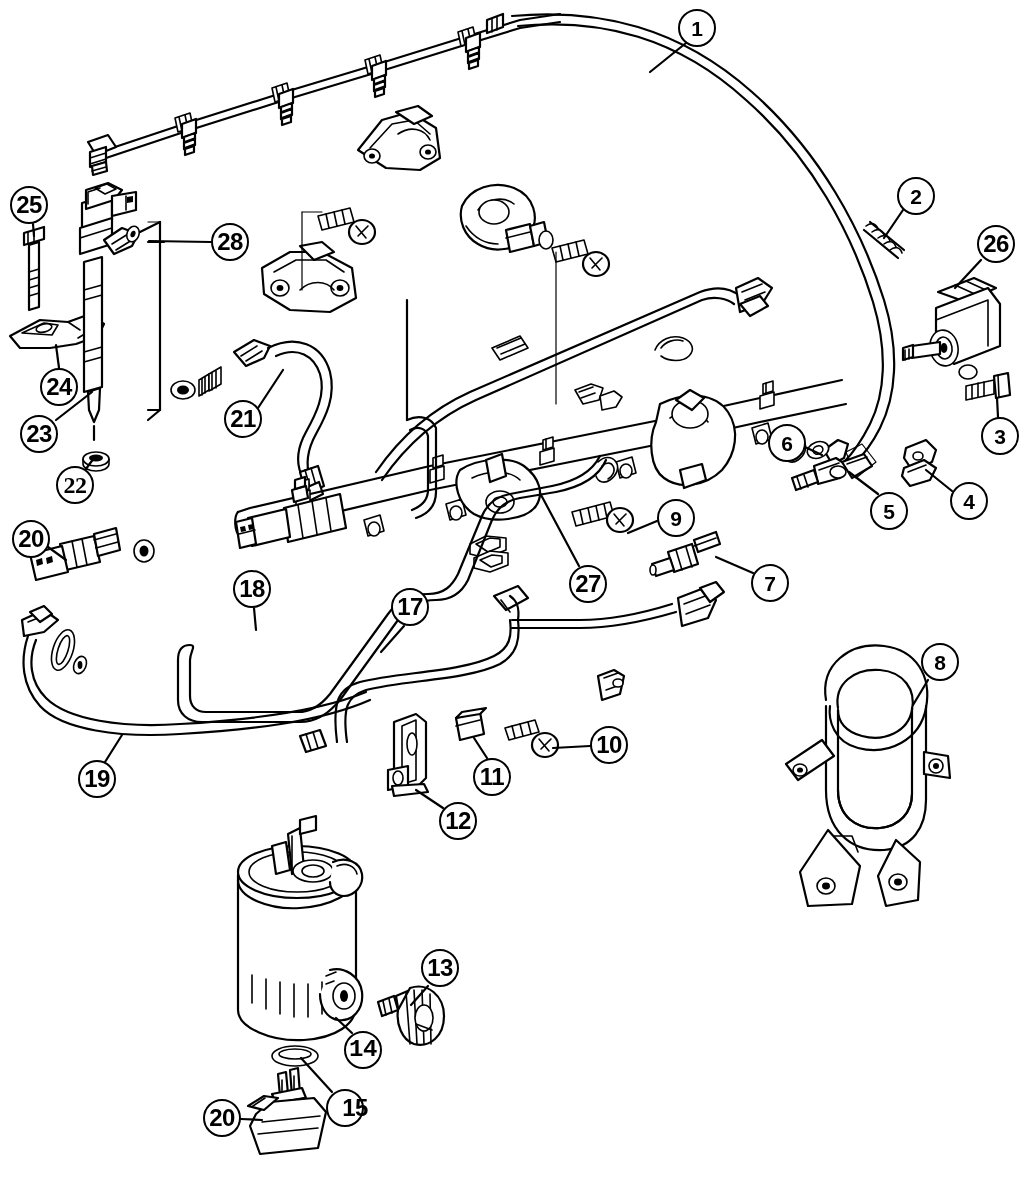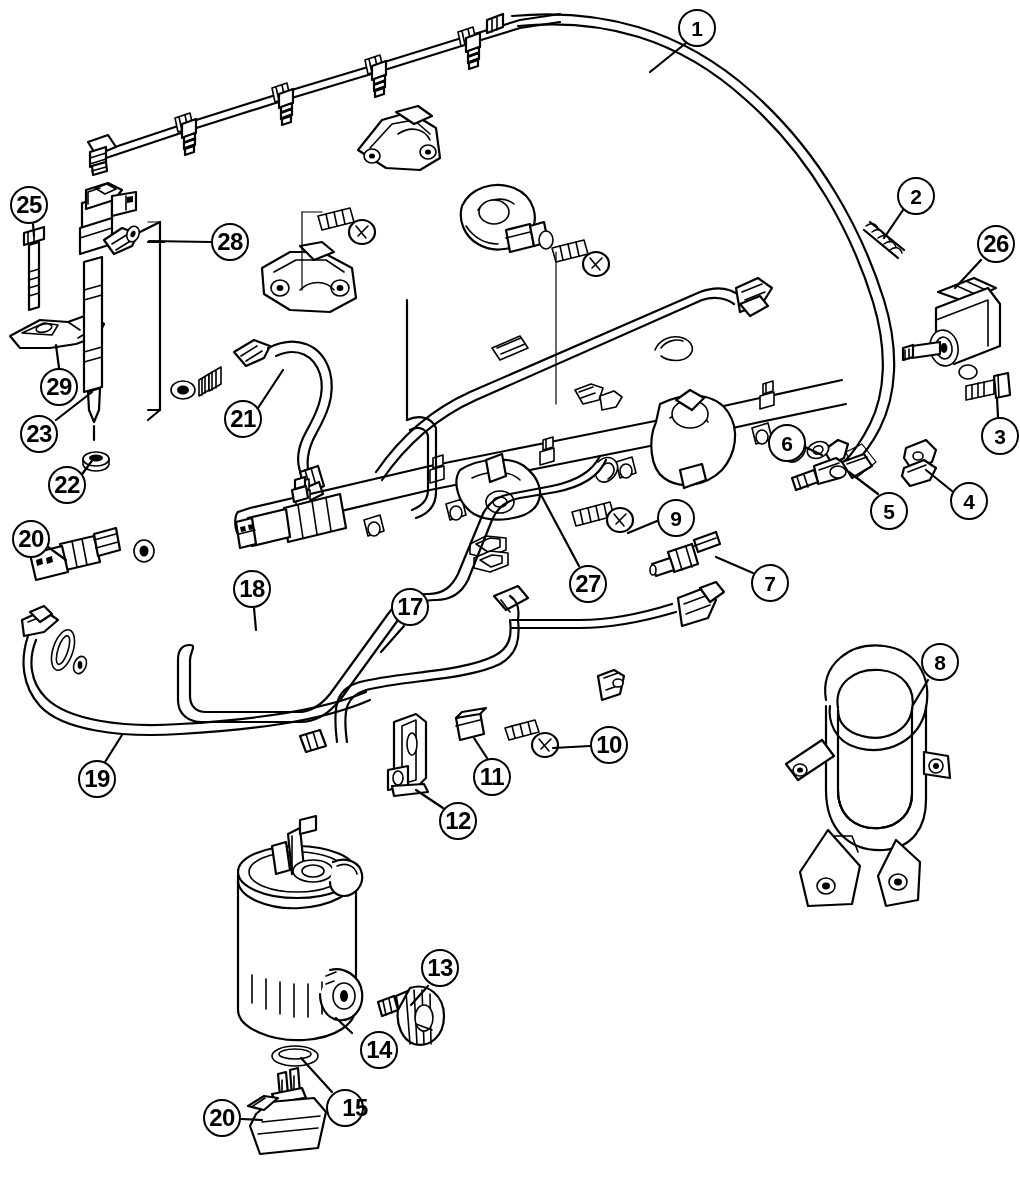--- a/index.html
+++ b/index.html
@@ -619,30 +619,30 @@
       <div class="callout" style="left: 950px; top: 482px;">4</div>
       <div class="callout" style="left: 870px; top: 492px;">5</div>
       <div class="callout" style="left: 768px; top: 424px;">6</div>
       <div class="callout" style="left: 751px; top: 564px;">7</div>
       <div class="callout" style="left: 921px; top: 643px;">8</div>
       <div class="callout" style="left: 657px; top: 499px;">9</div>
       <div class="callout two-digit" style="left: 590px; top: 726px;">10</div>
       <div class="callout two-digit" style="left: 473px; top: 758px;">11</div>
       <div class="callout two-digit" style="left: 439px; top: 802px;">12</div>
       <div class="callout two-digit" style="left: 421px; top: 949px;">13</div>
-      <div class="callout two-digit" style="left: 360px; top: 1031px;">14</div>
+      <div class="callout two-digit" style="left: 344px; top: 1031px; font-family: Liberation Mono, monospace;">14</div>
       <div class="callout two-digit" style="left: 326px; top: 1089px; padding-left: 20px;">15</div>
       <div class="callout two-digit" style="left: 203px; top: 1099px;">20</div>
       <div class="callout two-digit" style="left: 391px; top: 588px;">17</div>
       <div class="callout two-digit" style="left: 233px; top: 570px;">18</div>
       <div class="callout two-digit" style="left: 78px; top: 760px; text-align: center;">19</div>
       <div class="callout two-digit" style="left: 12px; top: 520px;">20</div>
       <div class="callout two-digit" style="left: 224px; top: 400px;">21</div>
-      <div class="callout two-digit" style="left: 48px; top: 466px;">22</div>
+      <div class="callout two-digit" style="left: 56px; top: 466px; font-family: Liberation Serif, serif;">22</div>
       <div class="callout two-digit" style="left: 20px; top: 415px; text-align: center;">23</div>
-      <div class="callout two-digit" style="left: 40px; top: 368px;">29</div>
+      <div class="callout two-digit" style="left: 40px; top: 368px;">24</div>
       <div class="callout two-digit" style="left: 10px; top: 186px;">25</div>
       <div class="callout two-digit" style="left: 977px; top: 225px;">26</div>
       <div class="callout two-digit" style="left: 569px; top: 565px;">27</div>
       <div class="callout two-digit" style="left: 211px; top: 223px;">28</div>
     </div>
 
 </div>
 
 </body></html>

